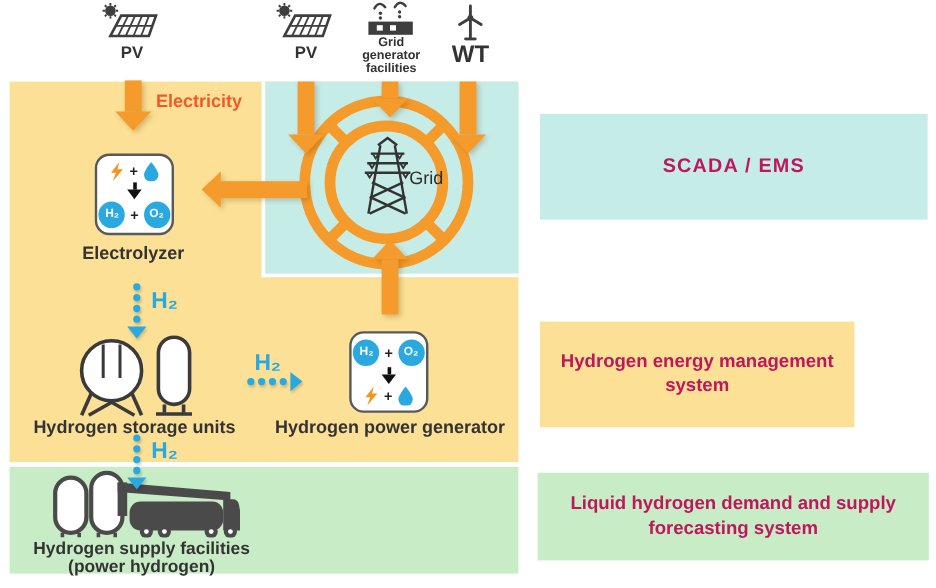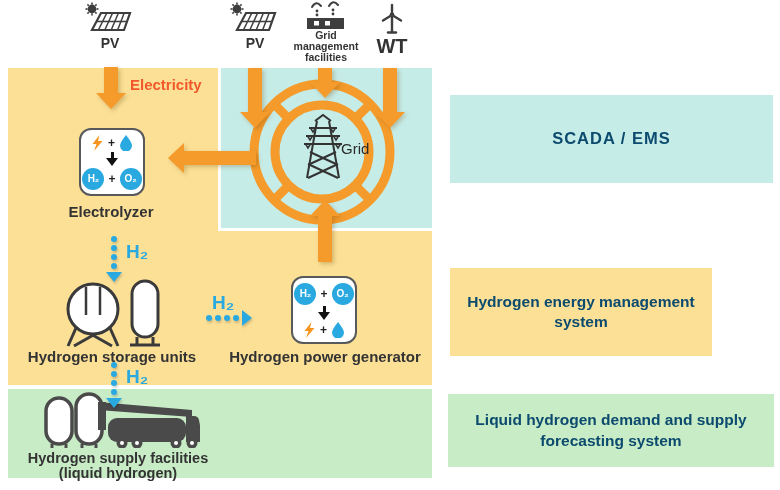--- a/index.html
+++ b/index.html
@@ -8,21 +8,21 @@
     --boxborder:#58595B; --truckgray:#4A4A4A; --white:#FFFFFF;
   }
   html,body{margin:0;padding:0;background:#fff;}
   #stage{position:relative;width:780px;height:490px;background:#fff;overflow:hidden;
          font-family:"Liberation Sans","DejaVu Sans",sans-serif;}
   .abs{position:absolute;}
   .zone{position:absolute;}
   .lbl{position:absolute;font-weight:bold;color:var(--dark);text-align:center;}
   .h2lbl{position:absolute;font-weight:bold;color:var(--blue);font-size:19px;}
   .sysbox{position:absolute;display:flex;align-items:center;justify-content:center;
-          font-weight:bold;color:#0c4a6e;text-align:center;line-height:1.3;}
+          font-weight:bold;color:#be185d;text-align:center;line-height:1.3;}
   
   .whitebox{position:absolute;width:66px;height:68px;background:#fff;border:2.5px solid var(--boxborder);
             border-radius:12px;display:flex;flex-direction:column;align-items:center;
             justify-content:space-evenly;box-sizing:border-box;padding:3px 0;}
   .rowic{display:flex;align-items:center;gap:4px;}
   .gas{width:22px;height:22px;border-radius:50%;background:var(--blue);color:#fff;
        font-weight:bold;font-size:10px;display:flex;align-items:center;justify-content:center;}
   .plus{font-weight:bold;font-size:12px;color:#222;line-height:1;}
   .miniarr{display:flex;flex-direction:column;align-items:center;}
   .miniarr .sh{width:3px;height:6px;background:#111;}
@@ -109,21 +109,21 @@
     <circle cx="15" cy="10" r="1.4" fill="var(--icondark)"></circle>
       <circle cx="15" cy="14" r="1.4" fill="var(--icondark)"></circle>
     <circle cx="31" cy="9" r="1.4" fill="var(--icondark)"></circle>
       <circle cx="31" cy="13" r="1.4" fill="var(--icondark)"></circle>
     <rect x="5" y="17" width="37" height="11" fill="var(--icondark)"></rect>
     <rect x="12" y="20" width="5" height="4.5" fill="#fff"></rect>
     <rect x="23" y="20" width="5" height="4.5" fill="#fff"></rect>
   </svg>
   <div class="lbl" style="left:292px;top:30px;width:68px;font-size:10.5px;line-height:11px;">
     <span>Grid</span><br>
-    <span>management</span><br>
+    <span>generator</span><br>
     <span>facilities</span>
   </div>
 
   <svg class="abs" style="left:374px;top:2px" width="36" height="32" viewBox="0 0 36 32">
     <g stroke="var(--icondark)" stroke-width="2.4" stroke-linecap="round">
       <line x1="18" y1="13" x2="18" y2="3"></line>
       <line x1="18" y1="13" x2="9" y2="18.5"></line>
       <line x1="18" y1="13" x2="27" y2="18.5"></line>
       <line x1="18" y1="14" x2="18" y2="30"></line>
       <line x1="14" y1="30.5" x2="22" y2="30.5"></line>
@@ -295,21 +295,21 @@
     <circle cx="82" cy="53" r="5.5" fill="var(--truckgray)"></circle>
       <circle cx="82" cy="53" r="2" fill="#fff"></circle>
     <circle cx="97" cy="53" r="5.5" fill="var(--truckgray)"></circle>
       <circle cx="97" cy="53" r="2" fill="#fff"></circle>
     <circle cx="136" cy="53" r="5.5" fill="var(--truckgray)"></circle>
       <circle cx="136" cy="53" r="2" fill="#fff"></circle>
     <circle cx="152" cy="53" r="5.5" fill="var(--truckgray)"></circle>
       <circle cx="152" cy="53" r="2" fill="#fff"></circle>
   </svg>
   <div class="lbl" style="left:18px;top:450px;width:200px;font-size:14.5px;">Hydrogen supply facilities</div>
-  <div class="lbl" style="left:18px;top:465px;width:200px;font-size:14.5px;">(liquid hydrogen)</div>
+  <div class="lbl" style="left:18px;top:465px;width:200px;font-size:14.5px;">(power hydrogen)</div>
 
   <div class="sysbox" style="left:450px;top:95px;width:323px;height:88px;background:var(--teal);font-size:16.5px;letter-spacing:1px;">
     <span>SCADA / EMS</span>
   </div>
   <div class="sysbox" style="left:450px;top:268px;width:262px;height:88px;background:var(--yellow);font-size:15.5px;">
     <span style="display:block;width:230px;">Hydrogen energy management system</span>
   </div>
   <div class="sysbox" style="left:448px;top:394px;width:326px;height:73px;background:var(--green);font-size:15.5px;">
     <span style="display:block;width:300px;">Liquid hydrogen demand and supply forecasting system</span>
   </div>

